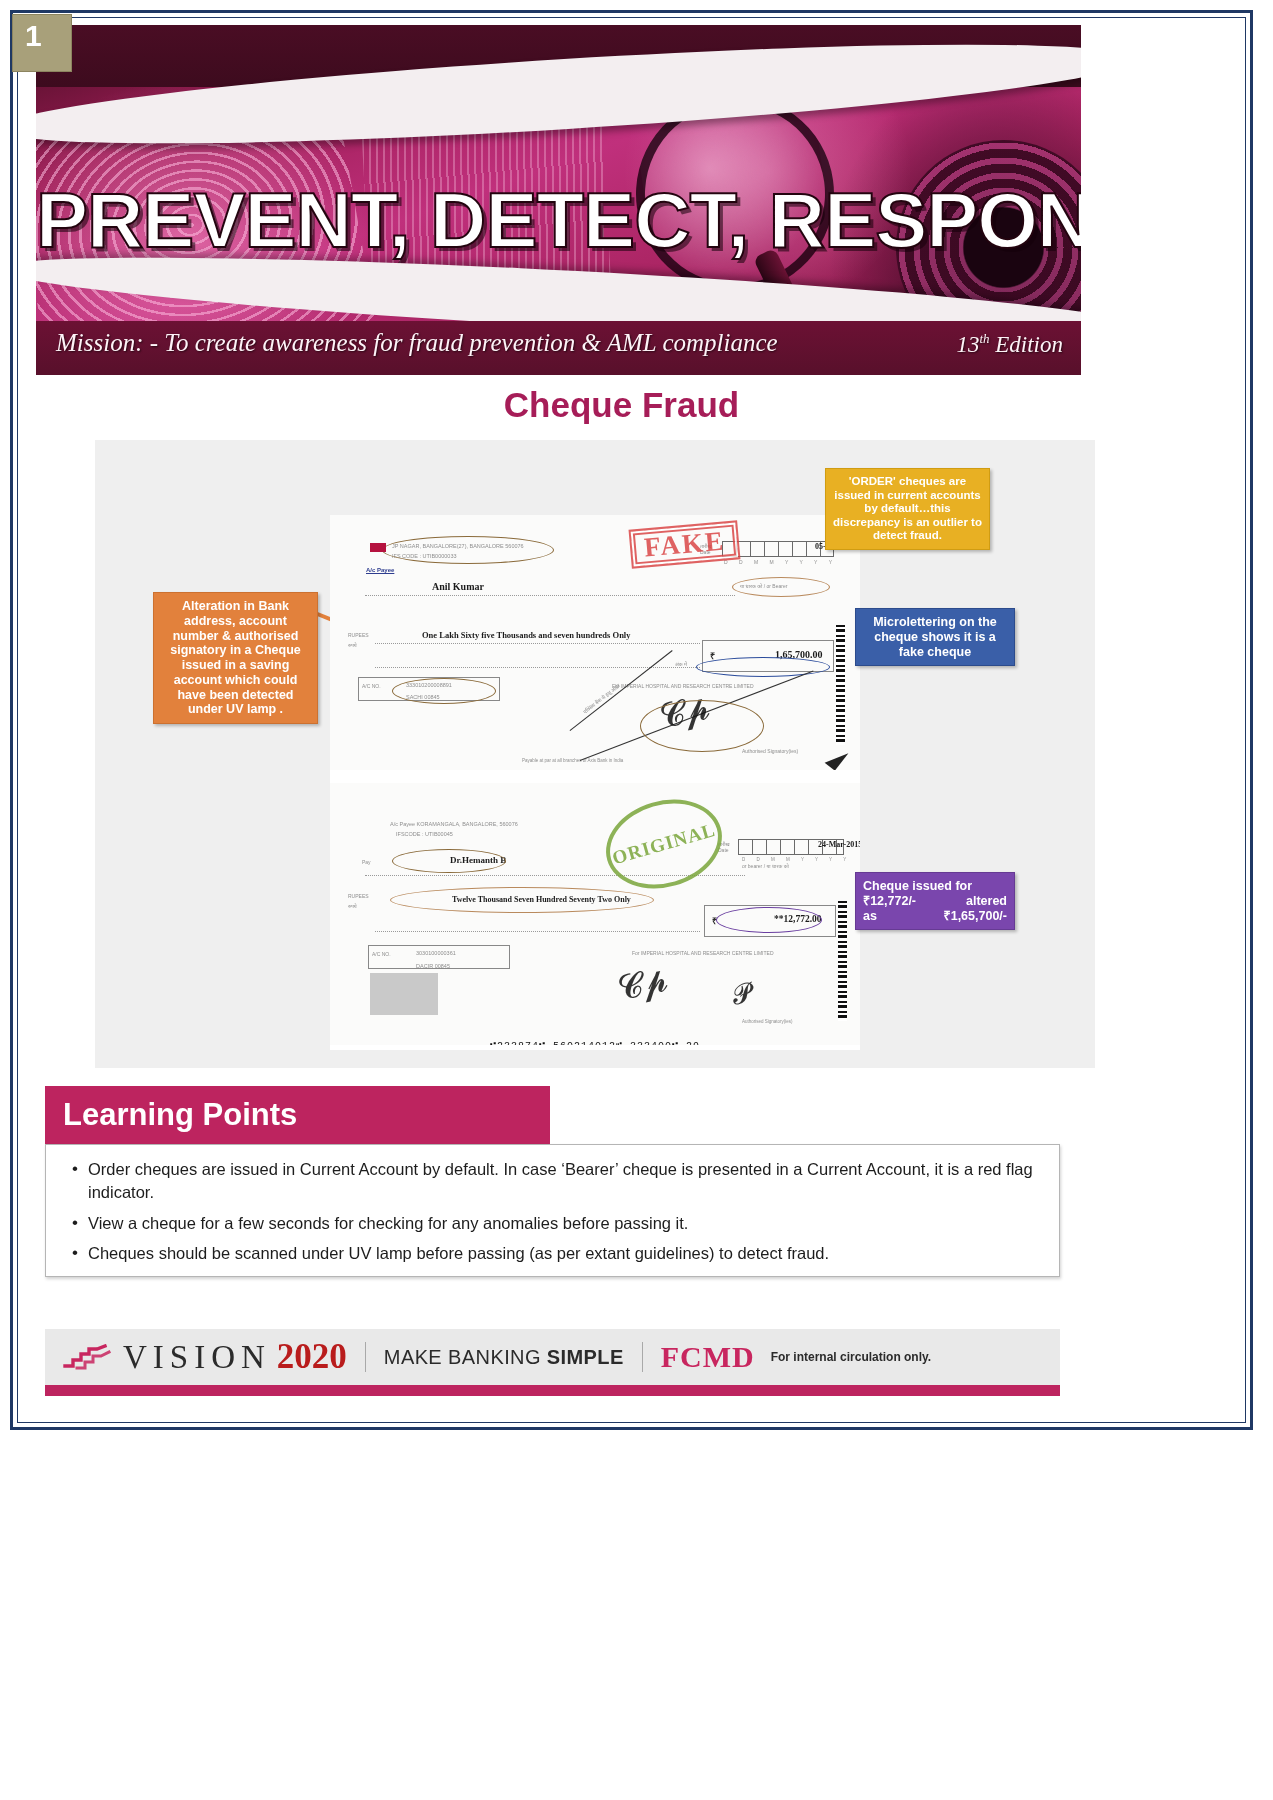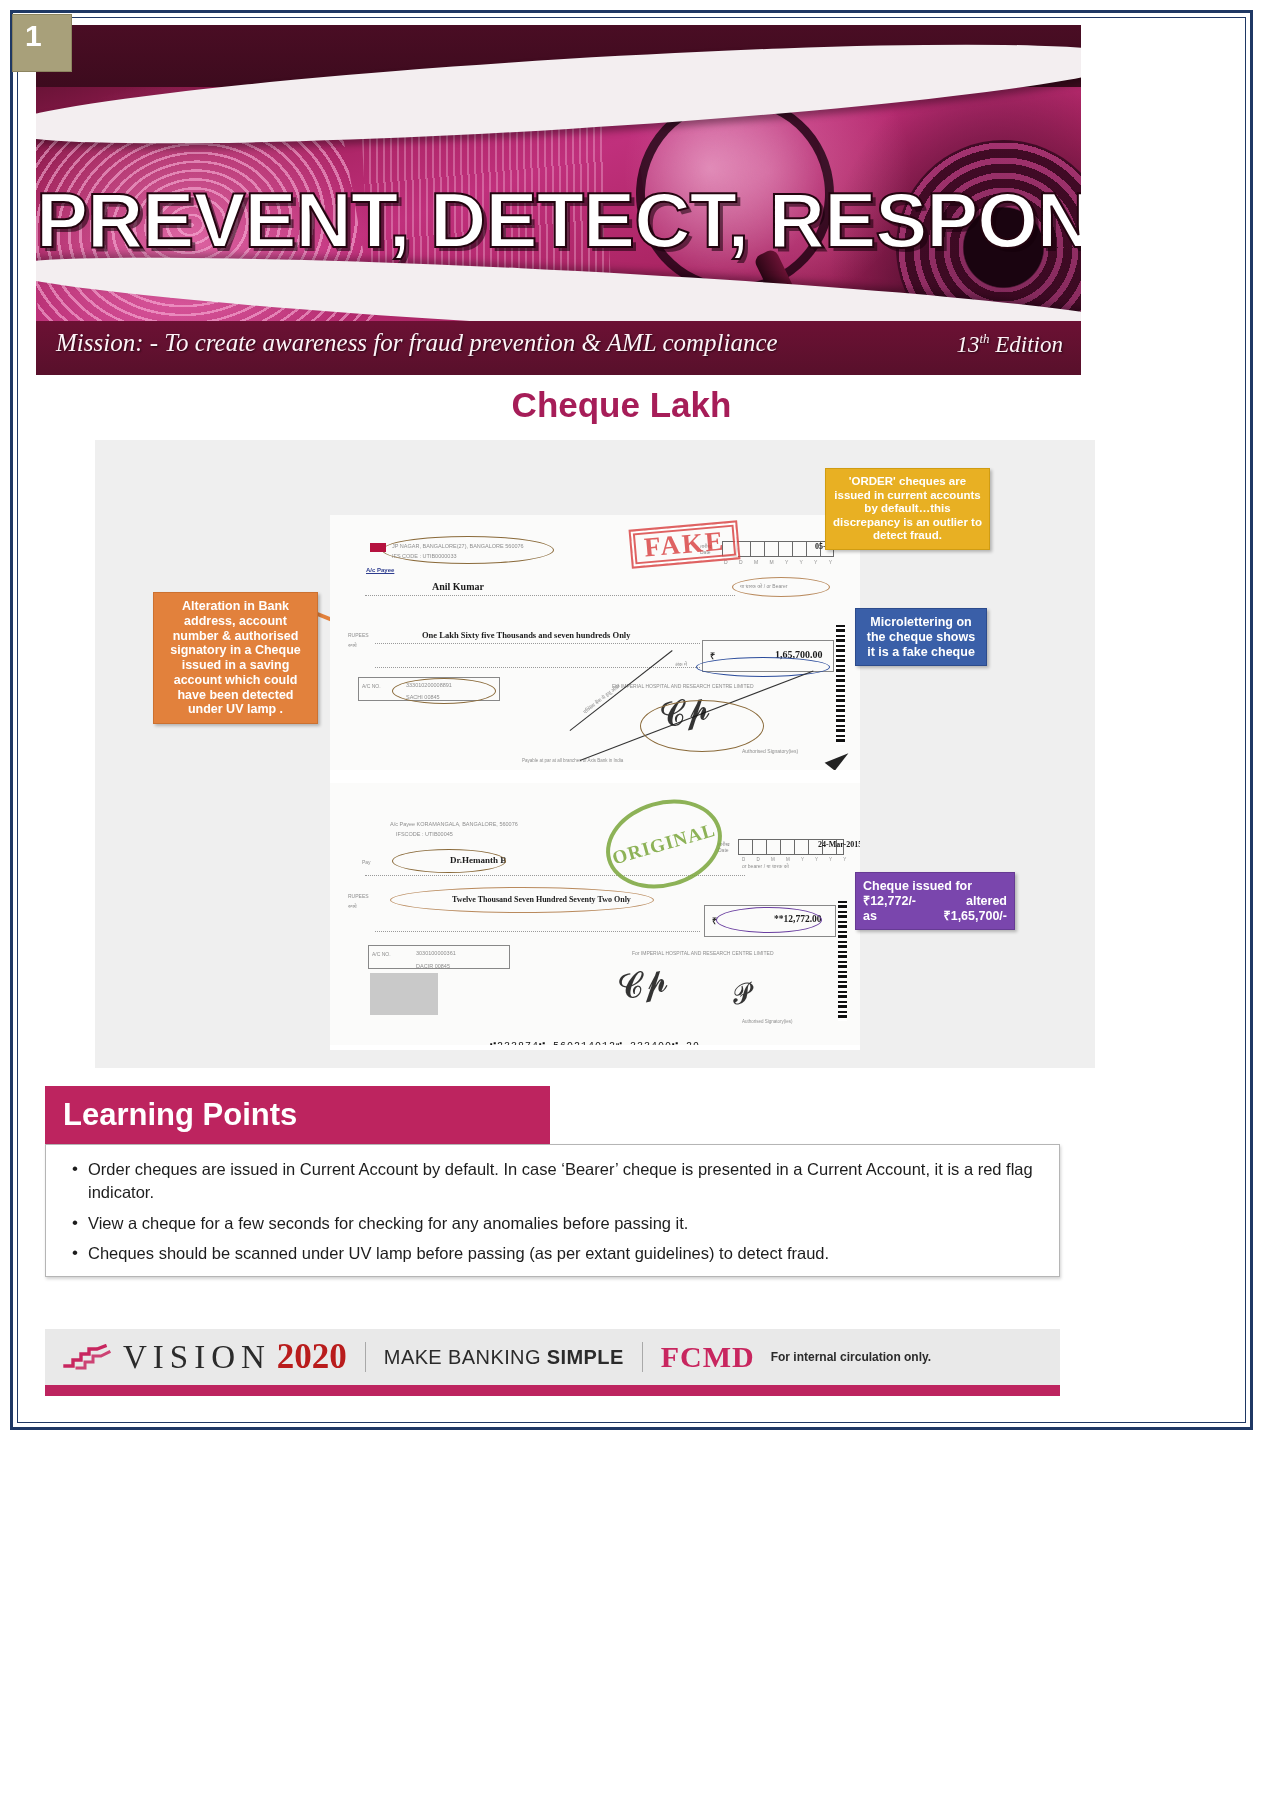--- a/index.html
+++ b/index.html
@@ -346,21 +346,21 @@
   <div class="banner-top-strip"></div>
   <div class="swoop-top"></div>
   <div class="swoop-bot"></div>
   <div class="banner-main">PREVENT, DETECT, RESPOND</div>
   <div class="banner-footer">
     <div class="mission">Mission: - To create awareness for fraud prevention &amp; AML compliance</div>
     <div class="edition"><span>13</span><sup>th</sup><span> Edition</span></div>
   </div>
 </div>
 
-<div class="section-title">Cheque Lakh</div>
+<div class="section-title">Cheque Fraud</div>
 
 <div class="panel">
 
   <div class="lead y" style="left:700px;top:128px;width:35px;transform:rotate(-26deg);transform-origin:right center;"></div>
   <div class="lead b" style="left:680px;top:215px;width:80px;"></div>
   <div class="lead g" style="left:690px;top:300px;width:70px;"></div>
   <div class="lead p" style="left:690px;top:470px;width:70px;"></div>
   <div class="lead o" style="left:205px;top:165px;width:60px;transform:rotate(22deg);transform-origin:left center;"></div>
 
   <div class="cheque-stack">
@@ -465,21 +465,21 @@
         <div class="stamp-orig">ORIGINAL</div>
         <div class="micr" style="top:258px;">⑆233874⑆ 560214012⑈ 333400⑆ 29</div>
       </div>
     </div>
   </div>
 
   <div class="callout co-yellow" style="left:730px;top:28px;width:165px;font-size:11.5px;">
     <span>'ORDER' cheques are issued in current accounts by default…this discrepancy is an outlier to detect fraud.</span>
   </div>
 
-  <div class="callout co-blue" style="left:760px;top:168px;width:132px;font-size:12.5px;">
+  <div class="callout co-blue" style="left:760px;top:168px;width:160px;font-size:12.5px;">
     <span>Microlettering on the cheque shows it is a fake cheque</span>
   </div>
 
 
   <div class="callout co-purple" style="left:760px;top:432px;width:160px;font-size:12.5px;text-align:left;">
     <div>Cheque  issued  for</div>
     <div style="display:flex;justify-content:space-between;">
       <span>₹12,772/-</span>
       <span>altered</span>
     </div>

